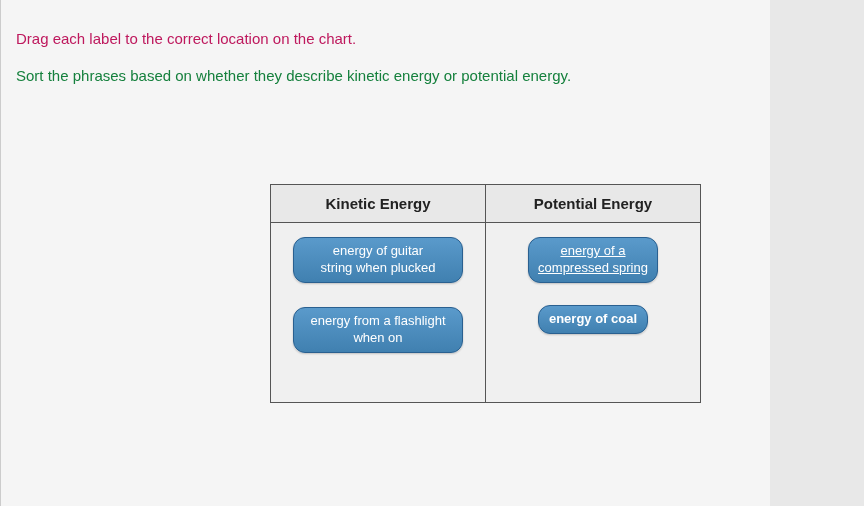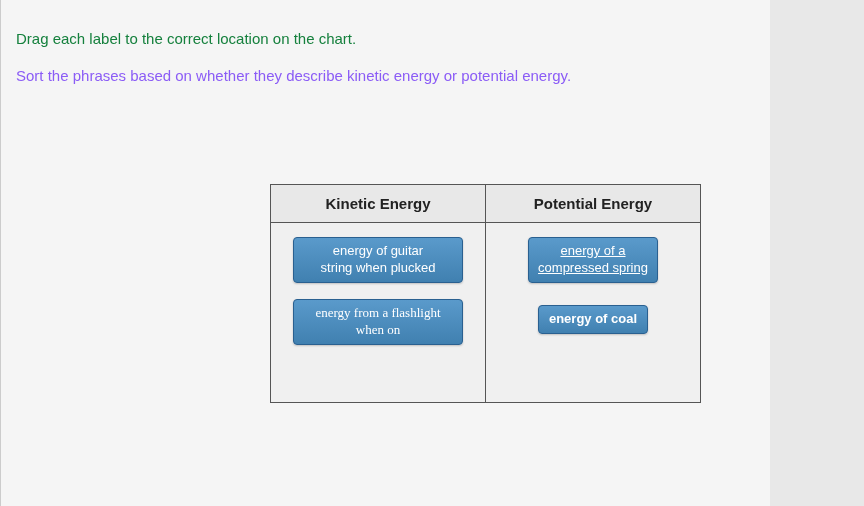--- a/index.html
+++ b/index.html
@@ -16,27 +16,27 @@
       overflow: hidden;
     }
     .content-area {
       background: #f5f5f5;
       width: 770px;
       height: 506px;
       padding: 20px 15px;
       border-left: 1px solid #ccc;
     }
     .instruction-primary {
-      color: #15803d;
+      color: #be185d;
       font-size: 15px;
       margin-bottom: 20px;
       margin-top: 10px;
     }
     .instruction-secondary {
-      color: #8b5cf6;
+      color: #15803d;
       font-size: 15px;
       margin-bottom: 100px;
     }
     .chart-container {
       display: flex;
       justify-content: center;
       margin-left: 200px;
     }
     .chart-table {
       border-collapse: collapse;
@@ -61,21 +61,21 @@
       text-align: center;
     }
     .drag-label {
       display: inline-block;
       background: linear-gradient(to bottom, #5a9acb, #4080b0);
       border: 1px solid #2a6090;
       color: #fff;
       font-size: 13px;
       padding: 5px 8px;
       margin: 4px 0;
-      border-radius: 4px;
+      border-radius: 12px;
       cursor: move;
       text-align: center;
       line-height: 1.3;
       box-shadow: 0 1px 2px rgba(0,0,0,0.2);
     }
     .label-wide {
       min-width: 170px;
     }
     .label-narrow {
       min-width: 130px;
@@ -99,21 +99,21 @@
         <tr>
           <th>Kinetic Energy</th>
           <th>Potential Energy</th>
         </tr>
       </thead>
       <tbody>
         <tr>
           <td>
             <div class="drag-label label-wide">energy of guitar<br>string when plucked</div>
             <br>
-            <div class="drag-label label-wide" style="margin-top:12px;font-family:Liberation Serif, serif;">energy from a flashlight<br>when on</div>
+            <div class="drag-label label-wide" style="margin-top:20px;">energy from a flashlight<br>when on</div>
           </td>
           <td>
             <div class="drag-label label-narrow">energy of a<br>compressed spring</div>
             <br>
             <div class="drag-label label-medium" style="margin-top:18px;">energy of coal</div>
           </td>
         </tr>
       </tbody>
     </table>
   </div>

